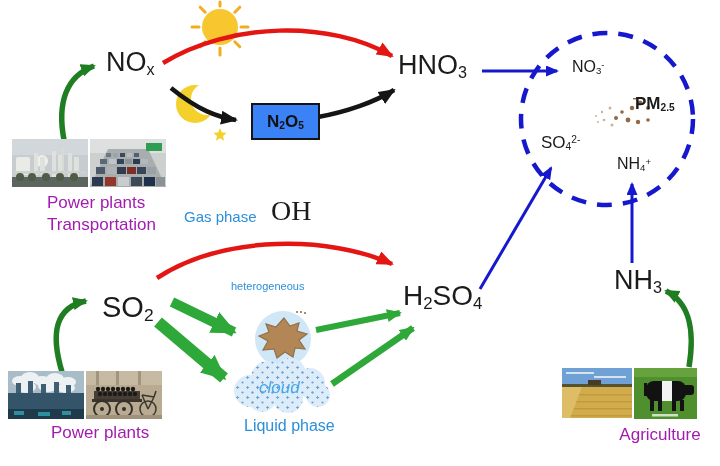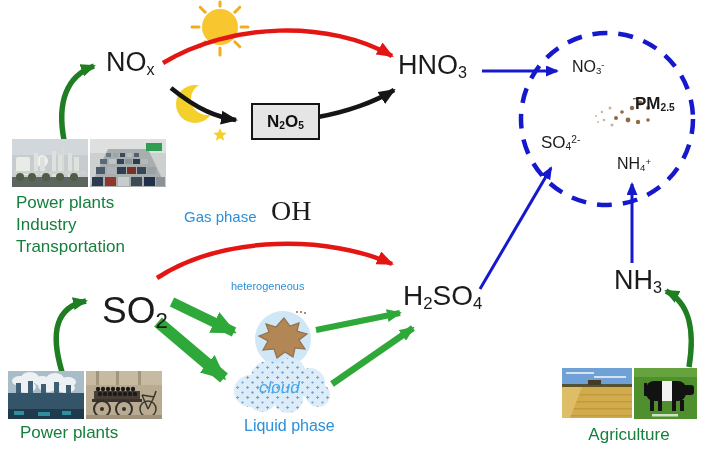--- a/index.html
+++ b/index.html
@@ -8,24 +8,24 @@
   .layer{position:absolute;left:0;top:0;}
   .lbl{position:absolute;color:#1b1b1b;white-space:nowrap;line-height:1.05;}
   .chem-xl{font-size:27px;}
   .chem-md{font-size:17px;}
   .chem-sm{font-size:16px;}
   .sb{font-size:60%;position:relative;top:.22em;}
   .sp{font-size:60%;position:relative;top:-.45em;}
   .blue{color:#2c8fd8;}
   .semib{font-weight:600;}
   .ital{font-style:italic;}
-  .cap{position:absolute;color:#15803d;font-size:17px;line-height:22px;}
+  .cap{position:absolute;color:#a21caf;font-size:17px;line-height:22px;margin-left:31px;}
   .n2o5-box{position:absolute;left:251px;top:103px;width:65px;height:33px;
             border:2.5px solid #141414;display:flex;align-items:center;justify-content:center;
-            font-weight:bold;font-size:17px;color:#111;background:#e5e5e5;}
+            font-weight:bold;font-size:17px;color:#111;background:#3b82f6;}
   .photo{position:absolute;display:flex;gap:2px;}
   .photo svg{display:block;}
 </style>
 </head>
 <body>
 
 <div class="stage">
 
   <svg class="layer" width="720" height="466" viewBox="0 0 720 466">
     <defs>
@@ -295,35 +295,34 @@
   <span class="lbl chem-md semib" style="left:635px;top:95px;"><span>PM</span><span class="sb">2.5</span></span>
 
   <span class="lbl chem-md" style="left:541px;top:134px;"><span>SO</span><span class="sb">4</span><span class="sp">2-</span></span>
 
   <span class="lbl chem-sm" style="left:617px;top:156px;"><span>NH</span><span class="sb">4</span><span class="sp">+</span></span>
 
   <span class="lbl blue" style="left:184px;top:209px;font-size:15px;">Gas phase</span>
 
   <span class="lbl" style="left:271px;top:196px;font-size:28px;font-family:Liberation Serif, serif;">OH</span>
 
-  <span class="lbl" style="left:102px;top:292px;font-size:37px;text-align:center;"><span>SO</span><span class="sb">2</span></span>
+  <span class="lbl" style="left:102px;top:292px;font-size:29px;text-align:center;"><span>SO</span><span class="sb">2</span></span>
 
   <span class="lbl blue" style="left:231px;top:281px;font-size:11px;">heterogeneous</span>
 
   <span class="lbl ital" style="left:259px;top:379px;font-size:17px;color:#49a8e8;">cloud</span>
 
   <span class="lbl blue" style="left:244px;top:418px;font-size:16px;">Liquid phase</span>
 
   <span class="lbl" style="left:403px;top:281px;font-size:28px;text-align:right;"><span>H</span><span class="sb">2</span><span>SO</span><span class="sb">4</span></span>
 
   <span class="lbl chem-xl" style="left:614px;top:266px;"><span>NH</span><span class="sb">3</span></span>
 
   <div class="cap" style="left:16px;top:192px;">
     <div>Power plants</div>
-    <div>Industry</div>
     <div>Transportation</div>
   </div>
 
   <div class="cap" style="left:20px;top:422px;">
     <div>Power plants</div>
   </div>
 
   <div class="cap" style="left:562px;top:424px;width:134px;text-align:center;">
     <div>Agriculture</div>
   </div>

